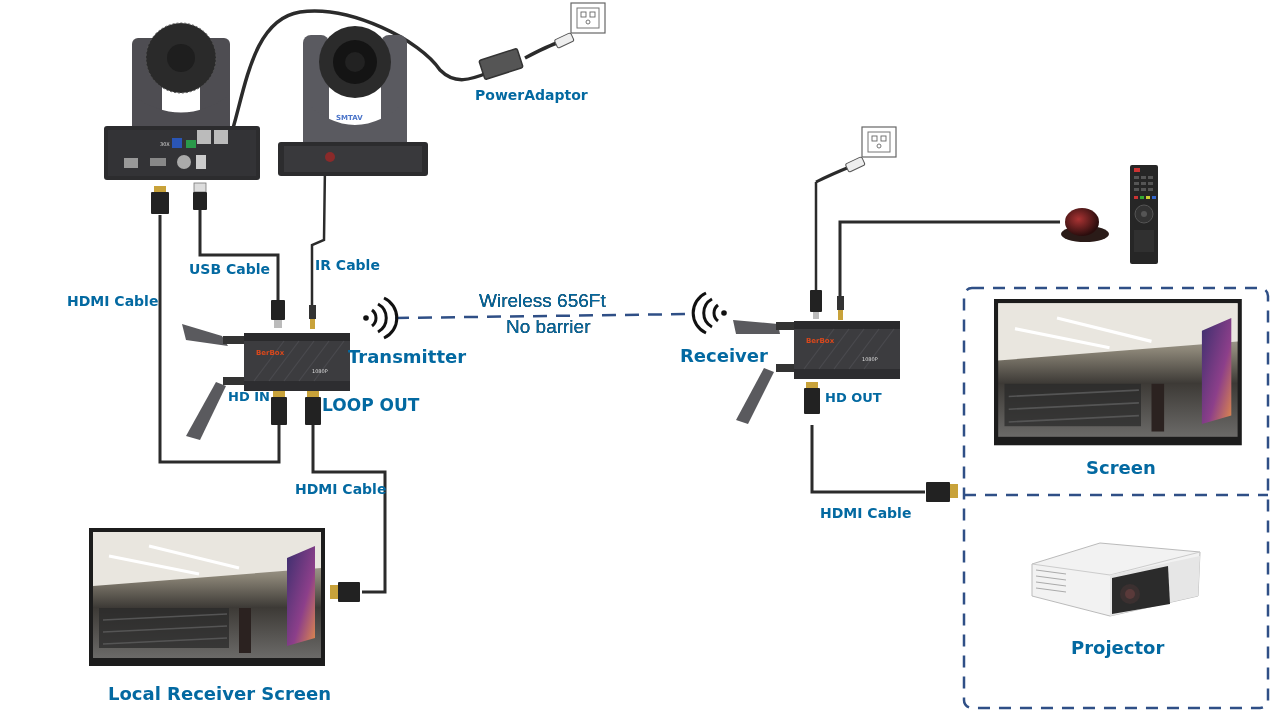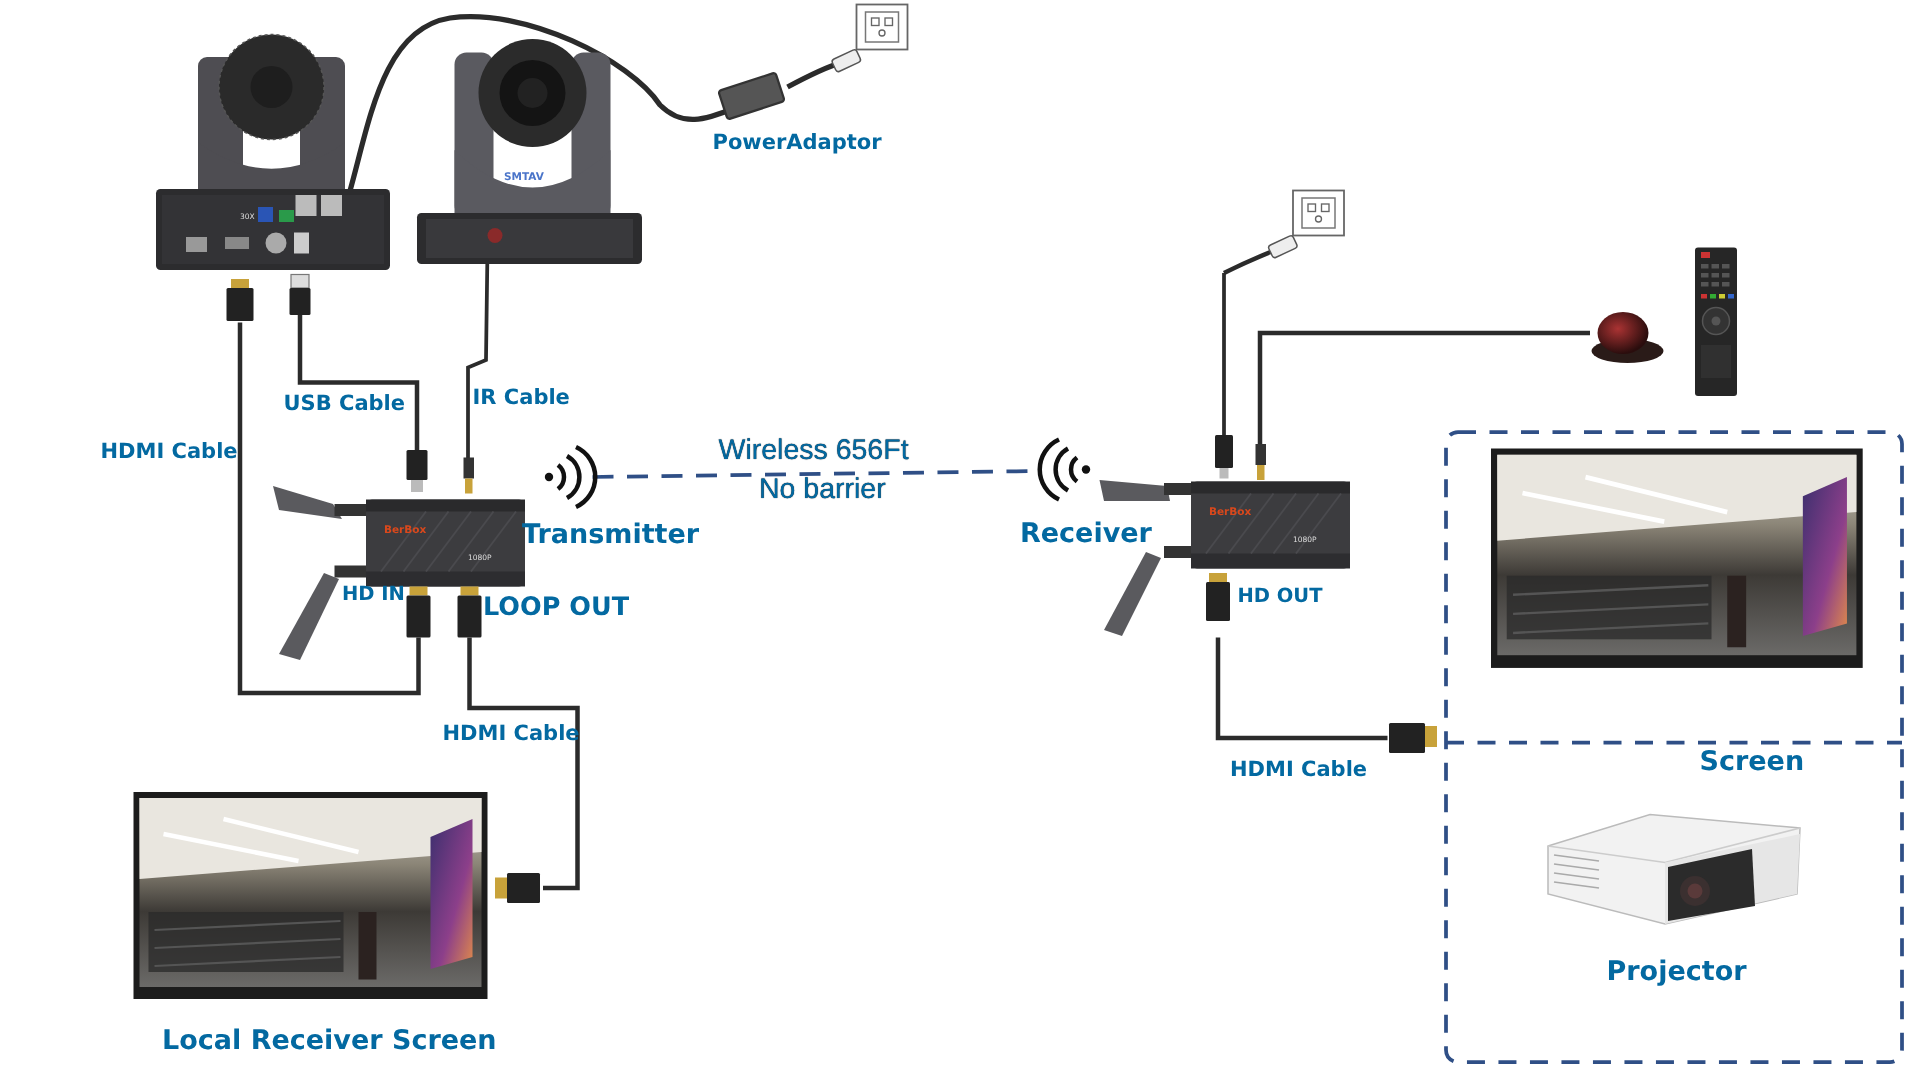--- a/index.html
+++ b/index.html
@@ -257,14 +257,14 @@
 <div class="lbl md" style="left:348px;top:346px;">Transmitter</div>
 <div class="lbl sm" style="left:228px;top:389px;font-size:13px;">HD IN</div>
 <div class="lbl sm" style="left:322px;top:376px;font-size:17px;margin-top:19px;">LOOP OUT</div>
 <div class="lbl sm" style="left:295px;top:481px;">HDMI Cable</div>
 <div class="lbl md" style="left:108px;top:683px;">Local Receiver Screen</div>
 <div class="lbl wl" style="left:479px;top:290px;">Wireless 656Ft</div>
 <div class="lbl wl" style="left:506px;top:316px;">No barrier</div>
 <div class="lbl md" style="left:652px;top:345px;margin-left:28px;">Receiver</div>
 <div class="lbl sm" style="left:825px;top:390px;font-size:13px;">HD OUT</div>
 <div class="lbl sm" style="left:820px;top:505px;">HDMI Cable</div>
-<div class="lbl md" style="left:1133px;top:457px;margin-top:40px;">Screen</div>
+<div class="lbl md" style="left:1086px;top:457px;">Screen</div>
 <div class="lbl md" style="left:1071px;top:637px;">Projector</div>
 
 </body></html>

